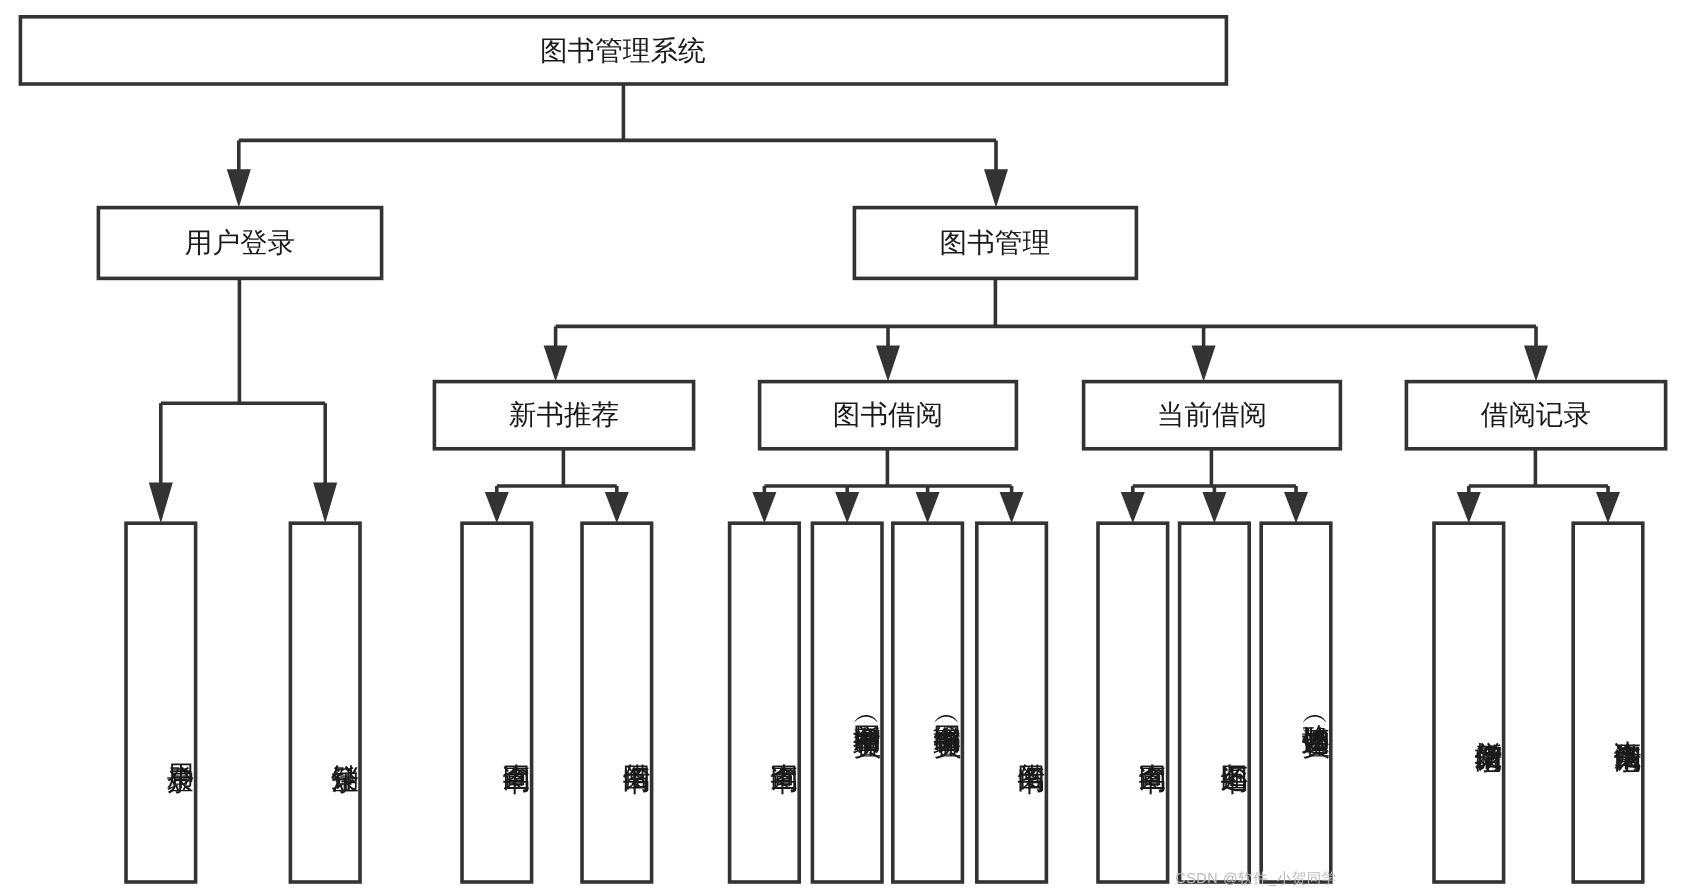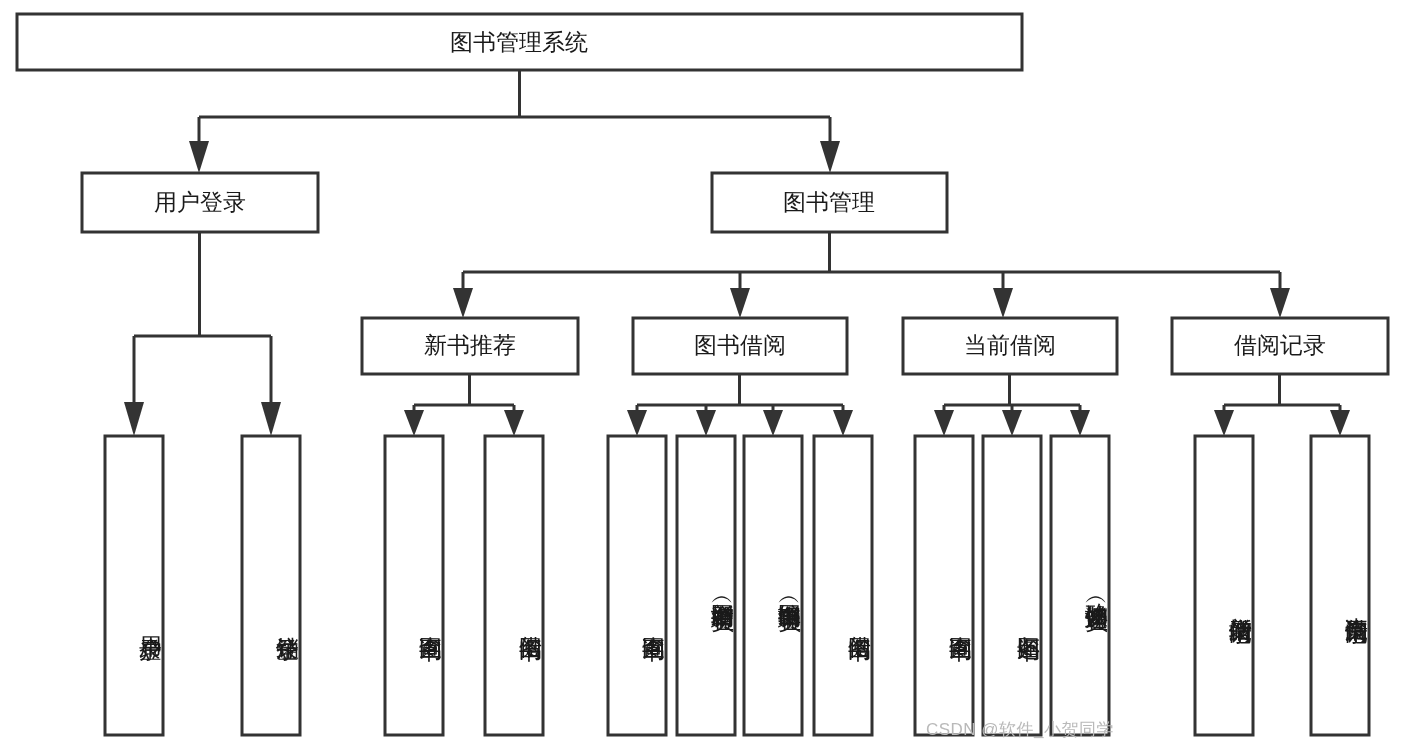--- a/index.html
+++ b/index.html
@@ -62,21 +62,21 @@
     justify-content: center;
     text-align: center;
     white-space: pre-line;
     user-select: none;
   }
   .watermark {
     position: absolute;
     right: 8px;
     bottom: 6px;
     font-family: "Liberation Sans", "DejaVu Sans", sans-serif;
-    font-size: 17px;
+    font-size: 12px;
     color: #b9b9b9;
     letter-spacing: 0.5px;
     white-space: nowrap;
   }
 </style>
 </head>
 <body>
 
 <div id="diagram-root">
 

